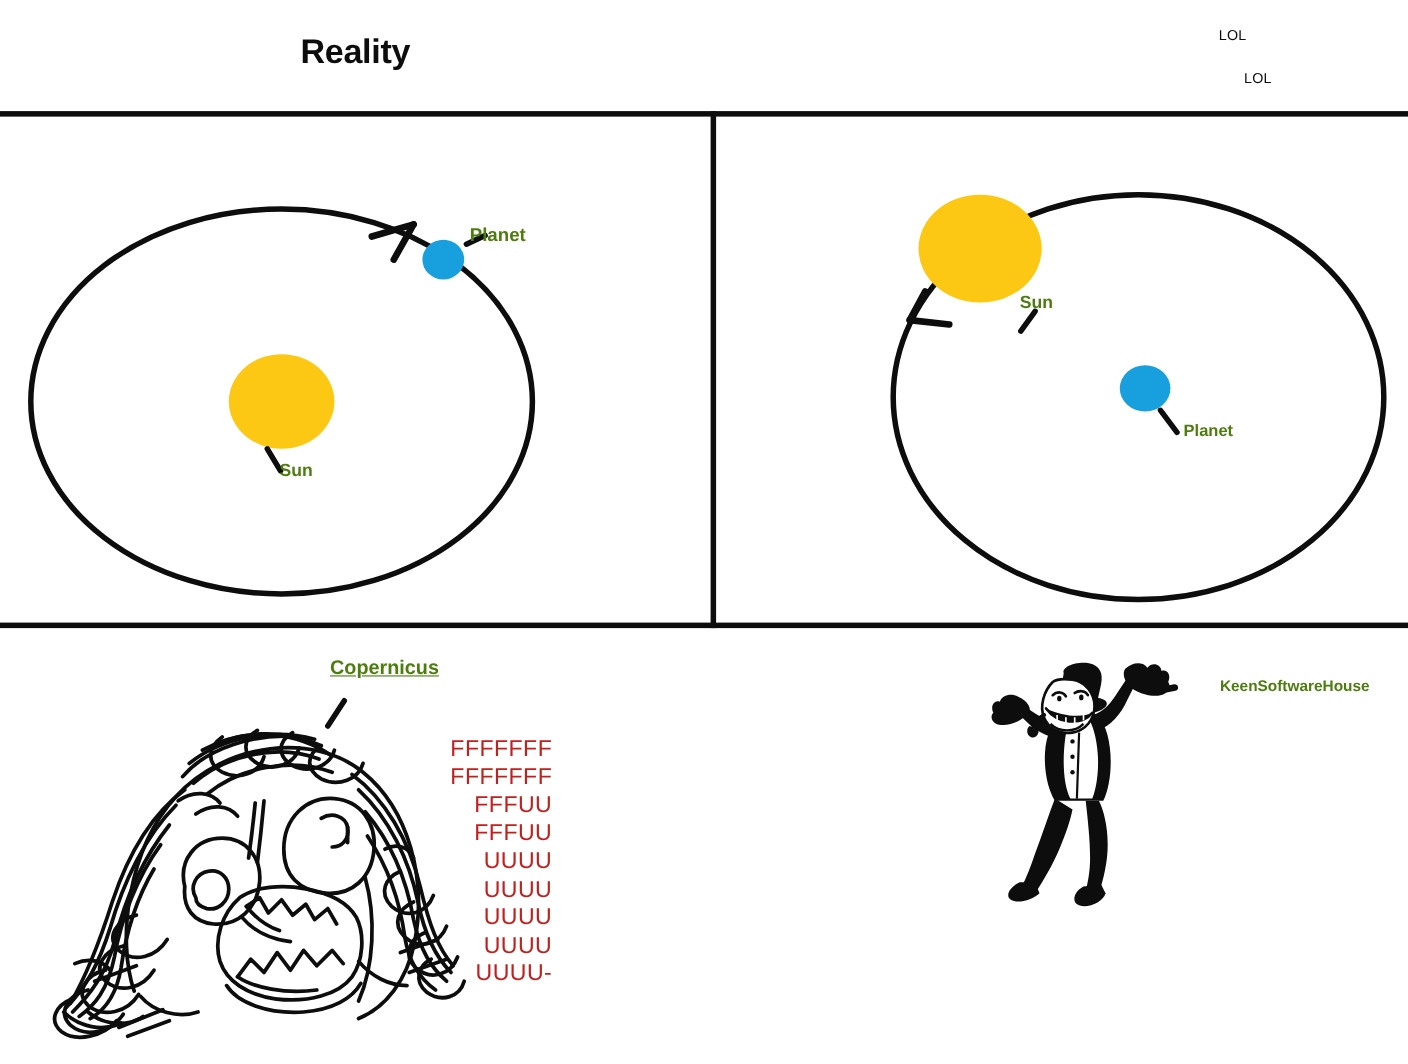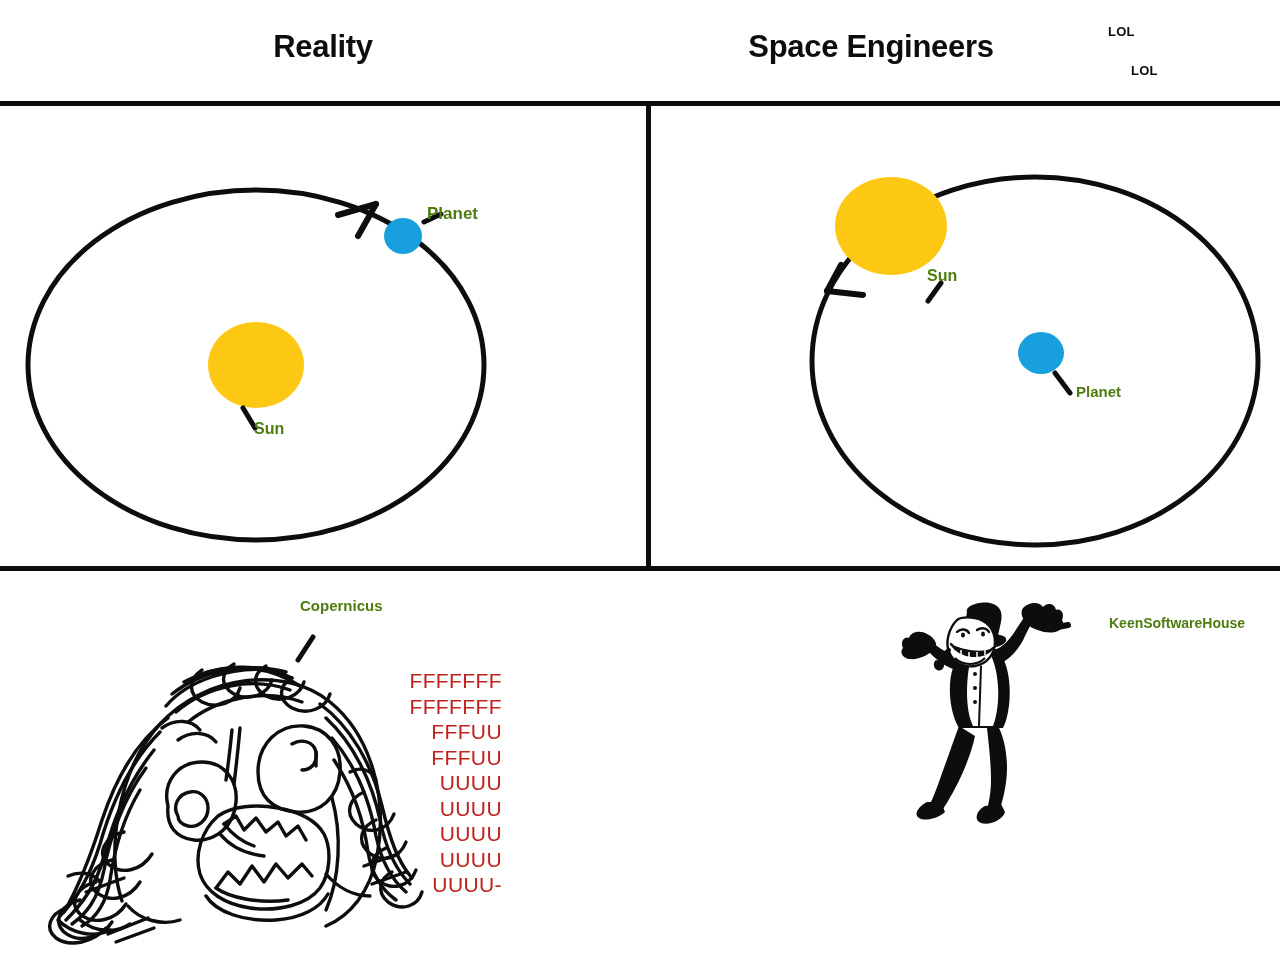--- a/index.html
+++ b/index.html
@@ -45,21 +45,21 @@
     font-size: 31px;
     color: #0d0d0d;
     letter-spacing: -0.3px;
     white-space: nowrap;
   }
   #title-reality { left: 0; top: 29px; width: 646px; text-align: center; }
   #title-space   { left: 651px; top: 29px; width: 440px; text-align: center; }
 
   .lol {
     position: absolute;
-    font-weight: bold;
+    font-weight: normal;
     font-size: 13px;
     color: #0d0d0d;
     letter-spacing: 0.2px;
   }
   #lol-1 { left: 1108px; top: 24px; }
   #lol-2 { left: 1131px; top: 63px; }
 
   
   .panel-svg {
     position: absolute;
@@ -73,21 +73,21 @@
     position: absolute;
     font-weight: bold;
     font-size: 17px;
     color: #4d7c0f;
     white-space: nowrap;
   }
   #label-planet-left { left: 427px; top: 204px; }
   #label-sun-left    { left: 254px; top: 420px; font-size: 16px; }
   #label-sun-right   { left: 927px; top: 267px; font-size: 16px; }
   #label-planet-right{ left: 1076px; top: 383px; font-size: 15px; }
-  #label-copernicus  { left: 300px; top: 597px; font-size: 15px; }
+  #label-copernicus  { left: 300px; top: 597px; font-size: 18px; text-decoration: underline; }
   #label-keen        { left: 1083px; top: 615px; font-size: 14px; padding-left: 26px; }
 
   
   #rage-text {
     position: absolute;
     left: 390px;
     top: 668px;
     width: 112px;
     text-align: right;
     color: #c0211e;
@@ -121,21 +121,20 @@
 <body>
 
 <div id="meme">
 
   <div class="divider-h" id="divider-top"></div>
   <div class="divider-h" id="divider-bottom"></div>
   <div class="divider-v"></div>
 
   <div class="panel-title" id="title-reality">Reality</div>
 
-  <div class="panel-title" id="title-space">Space Engineers</div>
 
   <div class="lol" id="lol-1">LOL</div>
 
   <div class="lol" id="lol-2">LOL</div>
 
   <svg id="svg-left" class="panel-svg" viewBox="0 0 646 466">
 
     <ellipse cx="256" cy="264" rx="228" ry="175" fill="none" stroke="#0d0d0d" stroke-width="5"></ellipse>
 
     <g stroke="#0d0d0d" stroke-width="6" stroke-linecap="round" fill="none">

